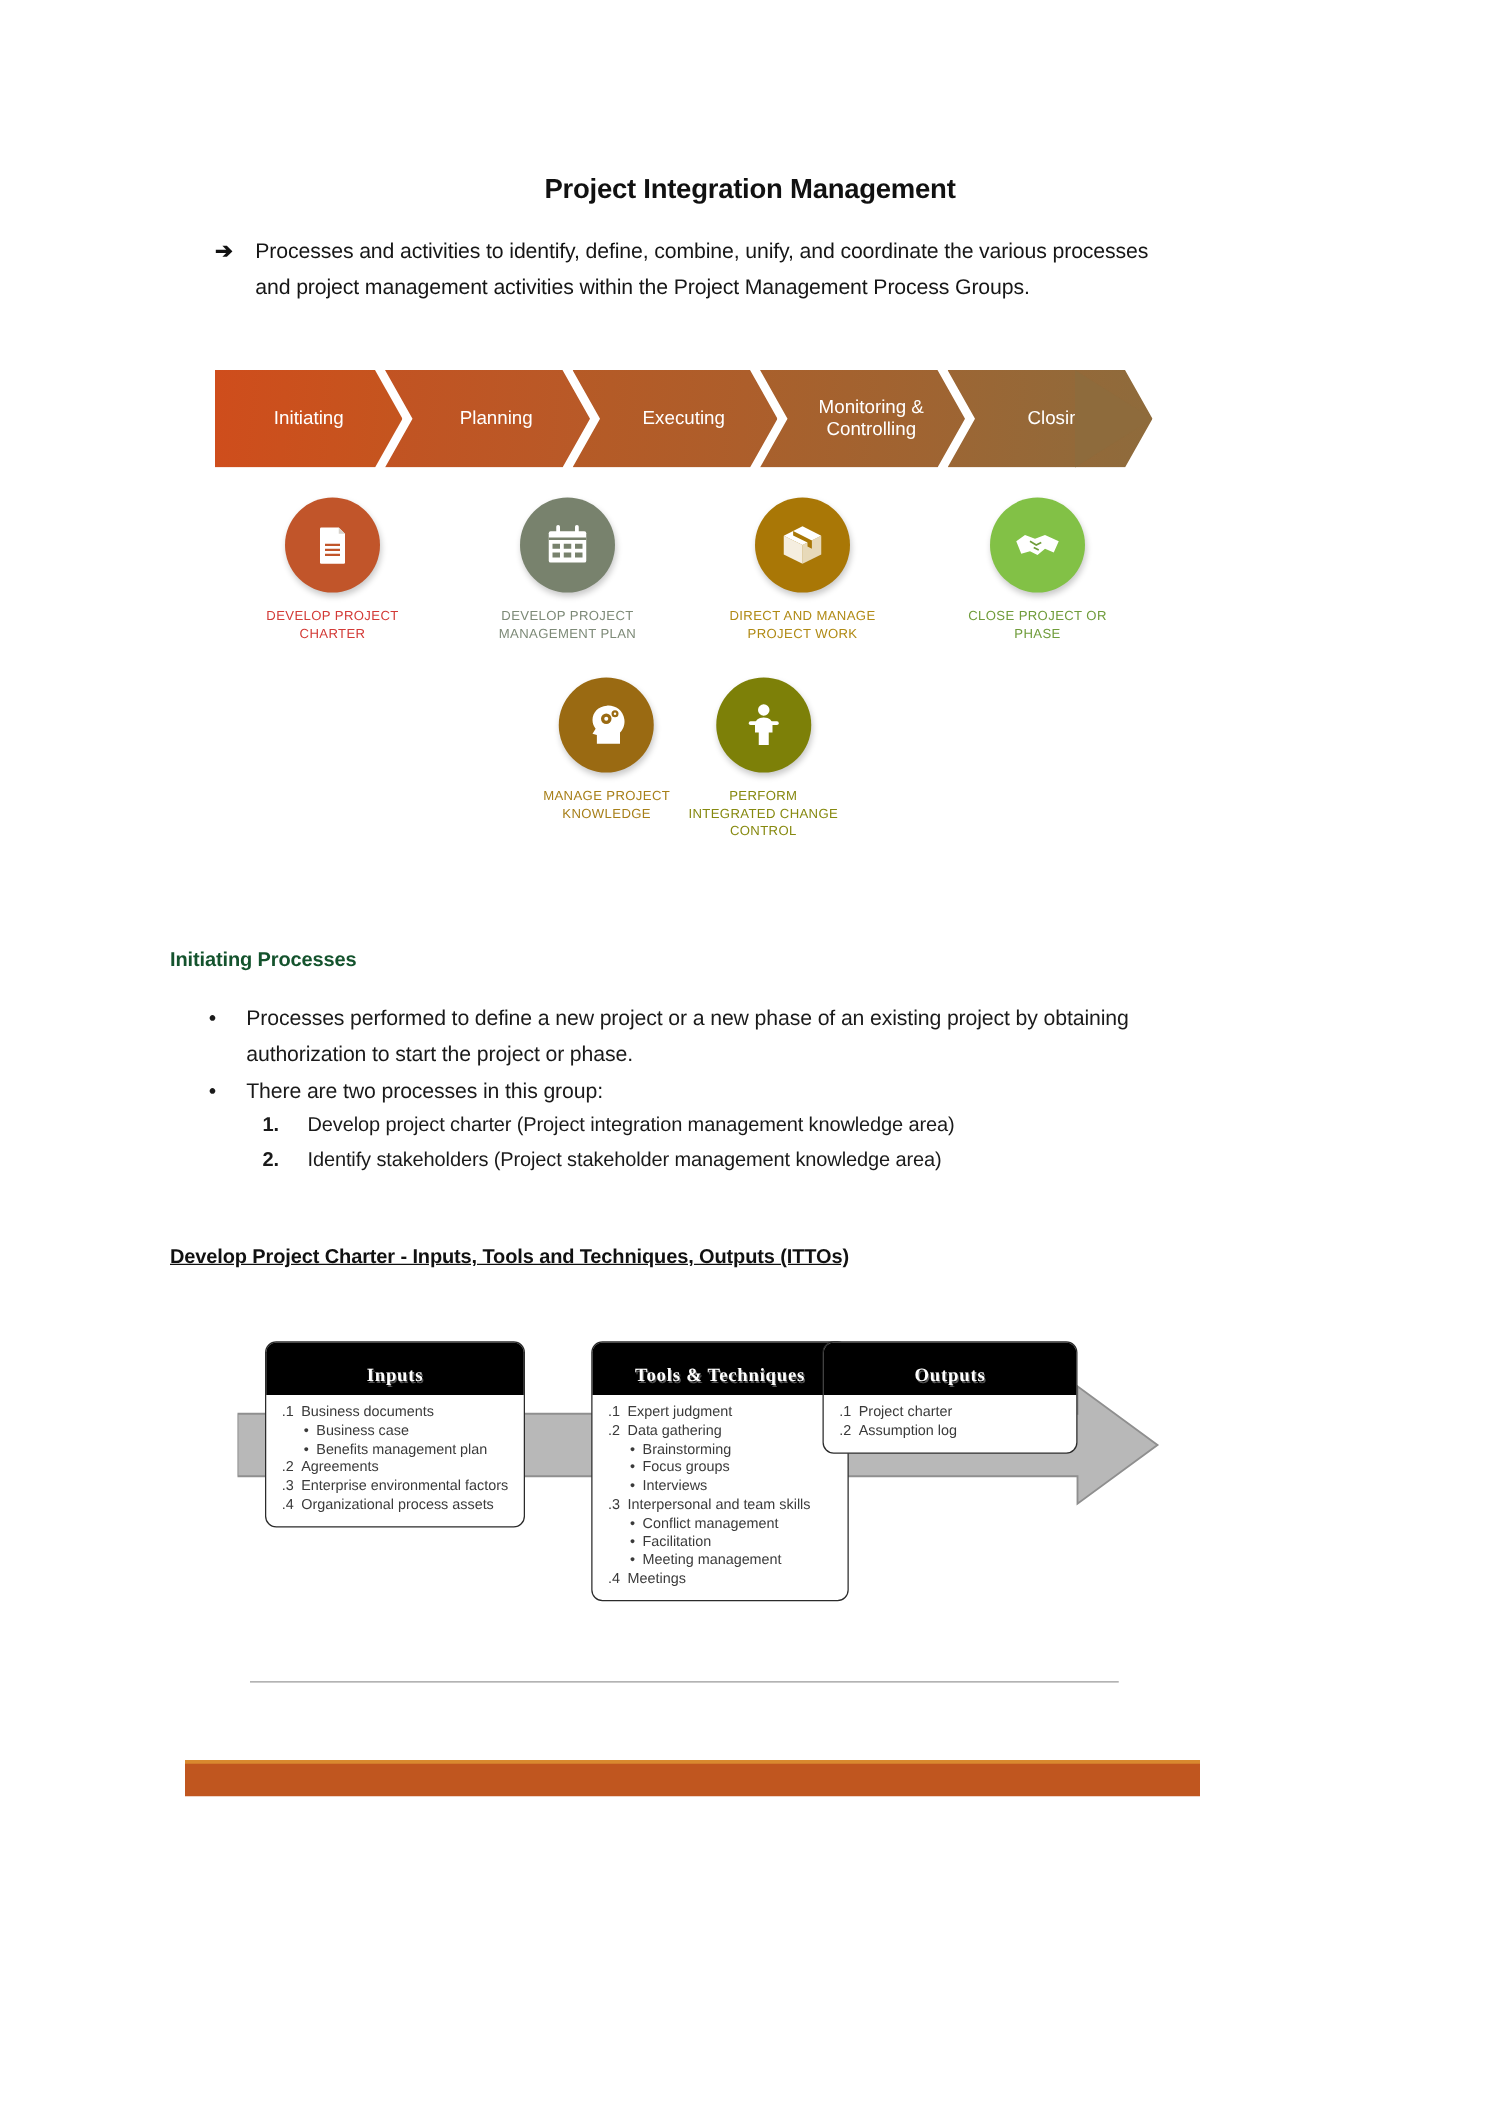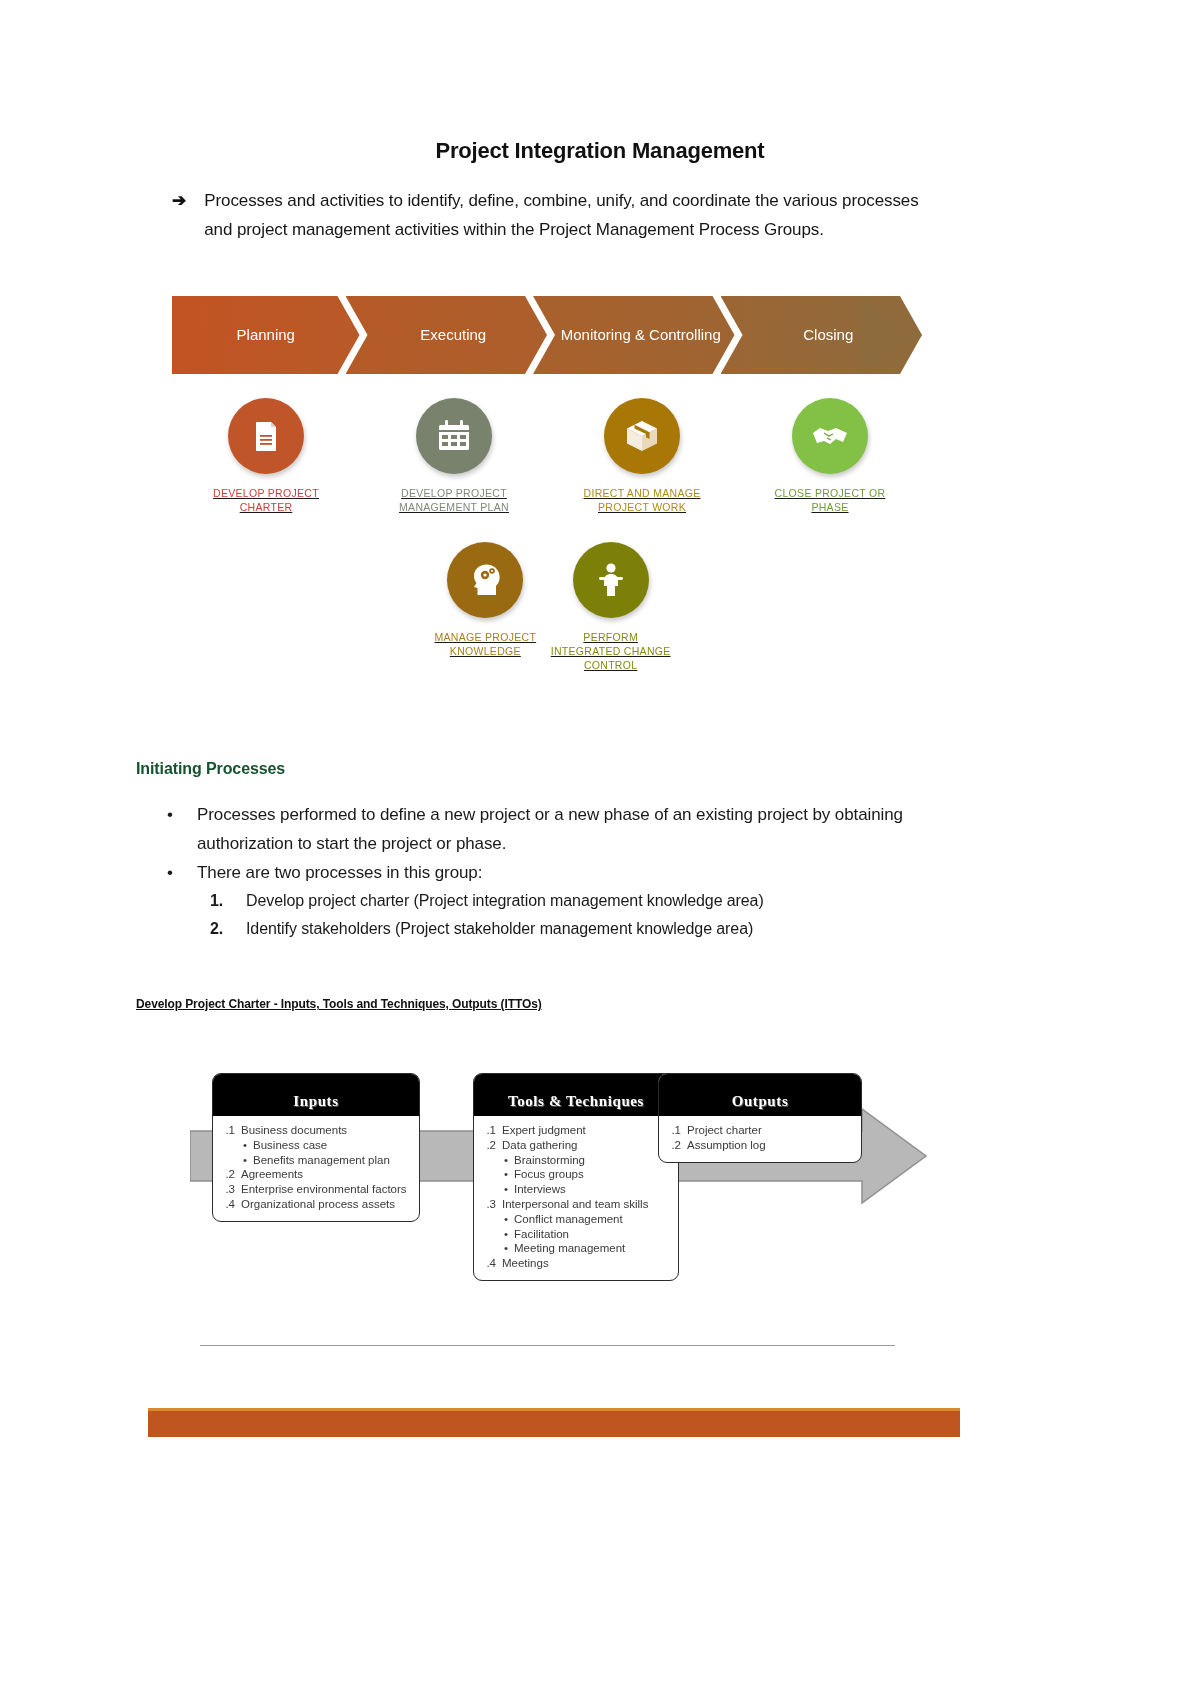--- a/index.html
+++ b/index.html
@@ -110,21 +110,20 @@
     width: 752px;
   }
   .icon-row {
     display: flex;
   }
   .icon-cell {
     flex: 1 1 0;
     display: flex;
     flex-direction: column;
     align-items: center;
-    text-decoration: underline;
   }
   .icon-circle {
     width: 76px; height: 76px;
     border-radius: 50%;
     display: flex;
     align-items: center;
     justify-content: center;
     box-shadow: 1px 3px 5px rgba(0,0,0,0.22);
   }
   .icon-circle svg { display: block; }
@@ -185,21 +184,21 @@
     line-height: 28px;
     letter-spacing: -0.1px;
   }
   .num-idx { font-weight: bold; min-width: 22px; }
 
   
   .itto-heading {
     position: absolute;
     top: 997px;
     left: 136px;
-    font-size: 12px;
+    font-size: 16px;
     font-weight: bold;
     text-decoration: underline;
     letter-spacing: -0.1px;
     color: #111;
   }
 
   
   .itto-wrap {
     position: absolute;
     top: 1073px;
@@ -287,20 +286,23 @@
 <div class="page">
 
   <div class="doc-title">Project Integration Management</div>
 
   <div class="intro">
     <span class="intro-arrow">➔</span>
     <span class="intro-text">Processes and activities to identify, define, combine, unify, and coordinate the various processes and project management activities within the Project Management Process Groups.</span>
   </div>
 
   <div class="chevron-band" id="chevron-band">
+      <div class="chev chev-0">
+        <span>Initiating</span>
+      </div>
       <div class="chev chev-1">
         <span>Planning</span>
       </div>
       <div class="chev chev-2">
         <span>Executing</span>
       </div>
       <div class="chev chev-3">
         <span>Monitoring &amp; Controlling</span>
       </div>
       <div class="chev chev-4">

